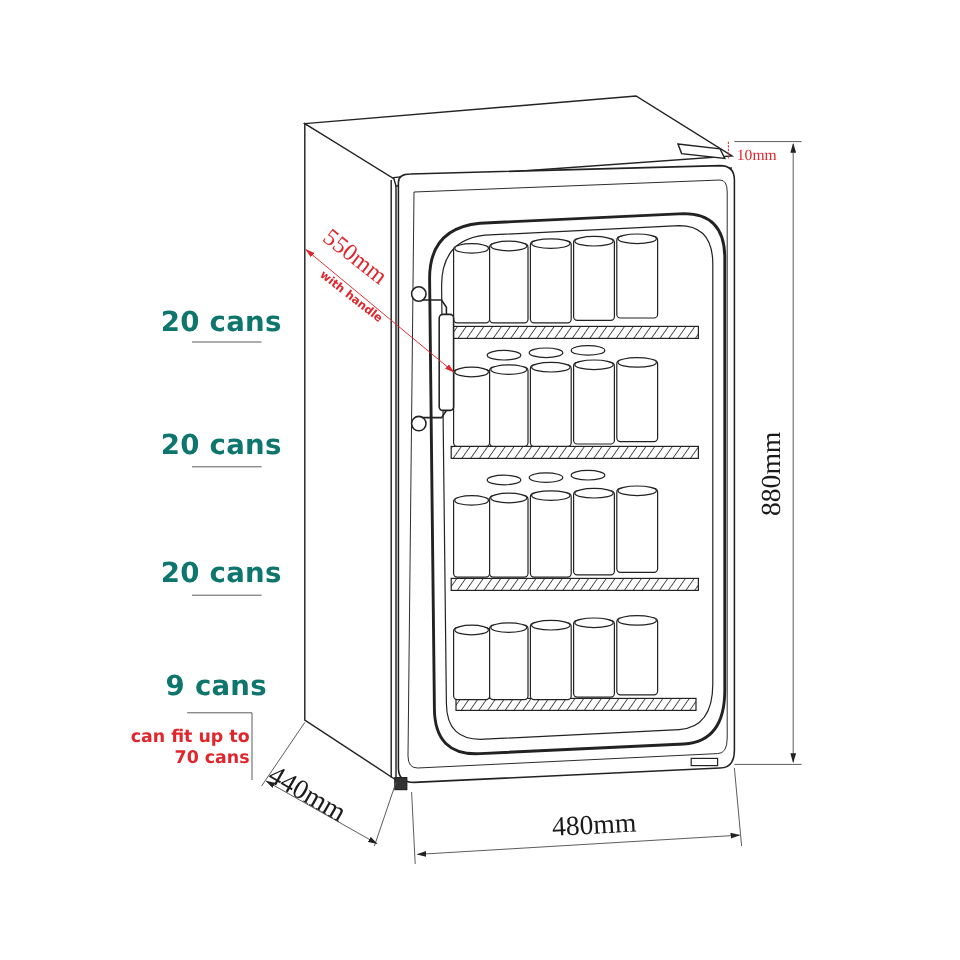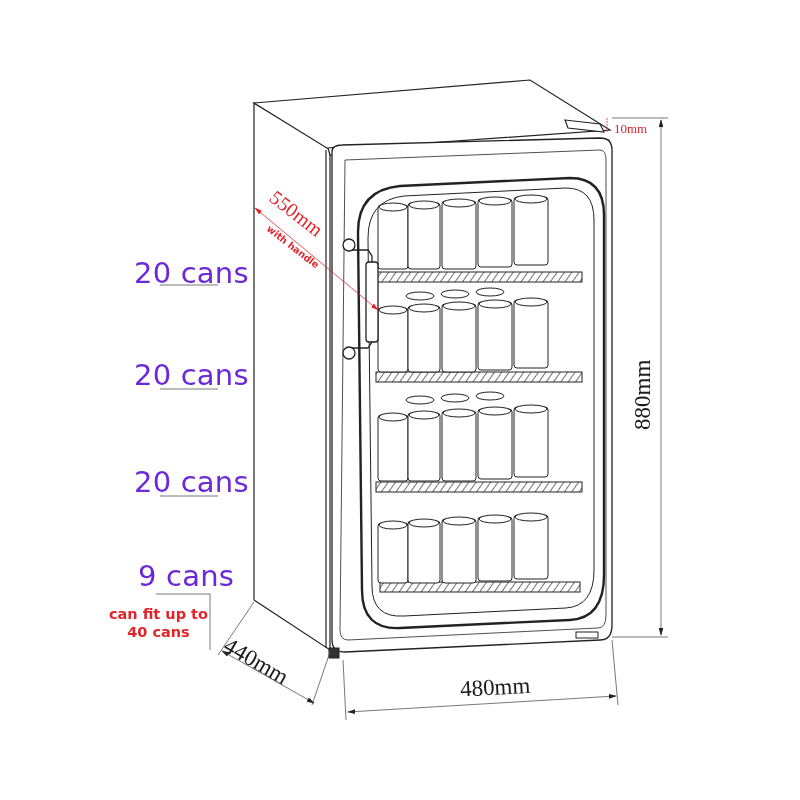--- a/index.html
+++ b/index.html
@@ -1,19 +1,19 @@
 <!DOCTYPE html>
 <html><head>
 <meta charset="utf-8">
 <style>
   html, body { margin:0; padding:0; background:#ffffff; }
   body { width:800px; height:800px; position:relative; overflow:hidden; font-family:"DejaVu Sans", sans-serif; }
   #stage { position:absolute; left:0; top:0; width:800px; height:800px; }
-  .shelf-label { position:absolute; font-family:"DejaVu Sans", sans-serif; font-size:29px; color:#6d28d9; letter-spacing:0.2px; font-weight:400; }
-  .capacity-note { position:absolute; right:592px; top:605px; text-align:center; color:#e0262c; font-weight:bold; font-size:14.5px; line-height:18px; font-family:"DejaVu Sans", sans-serif; }
+  .shelf-label { position:absolute; font-family:"DejaVu Sans", sans-serif; font-size:23px; color:#0f766e; letter-spacing:0.2px; font-weight:700; }
+  .capacity-note { position:absolute; right:592px; top:605px; text-align:right; color:#e0262c; font-weight:bold; font-size:14.5px; line-height:18px; font-family:"DejaVu Sans", sans-serif; }
   svg text { font-family:"Liberation Serif", serif; }
 </style>
 </head>
 <body>
 
 <div id="stage">
 
   <svg width="800" height="800" viewBox="0 0 800 800" style="position:absolute;left:0;top:0;">
     <defs>
       <marker id="arrowB" markerWidth="10" markerHeight="6" refX="9" refY="3" orient="auto">
@@ -171,15 +171,15 @@
     <text x="0" y="0" font-size="9.5" fill="#e0262c" font-weight="bold" transform="translate(266,230) rotate(38)" style="font-family:'DejaVu Sans',sans-serif;">with handle</text>
   </svg>
 
   <div class="shelf-label" style="left:134px;top:256px;">20 cans</div>
   <div class="shelf-label" style="left:134px;top:358px;">20 cans</div>
   <div class="shelf-label" style="left:134px;top:465px;">20 cans</div>
   <div class="shelf-label" style="left:138px;top:559px;">9 cans</div>
 
   <div class="capacity-note">
     <div>can fit up to</div>
-    <div>40 cans</div>
+    <div>70 cans</div>
   </div>
 </div>
 
 </body></html>

